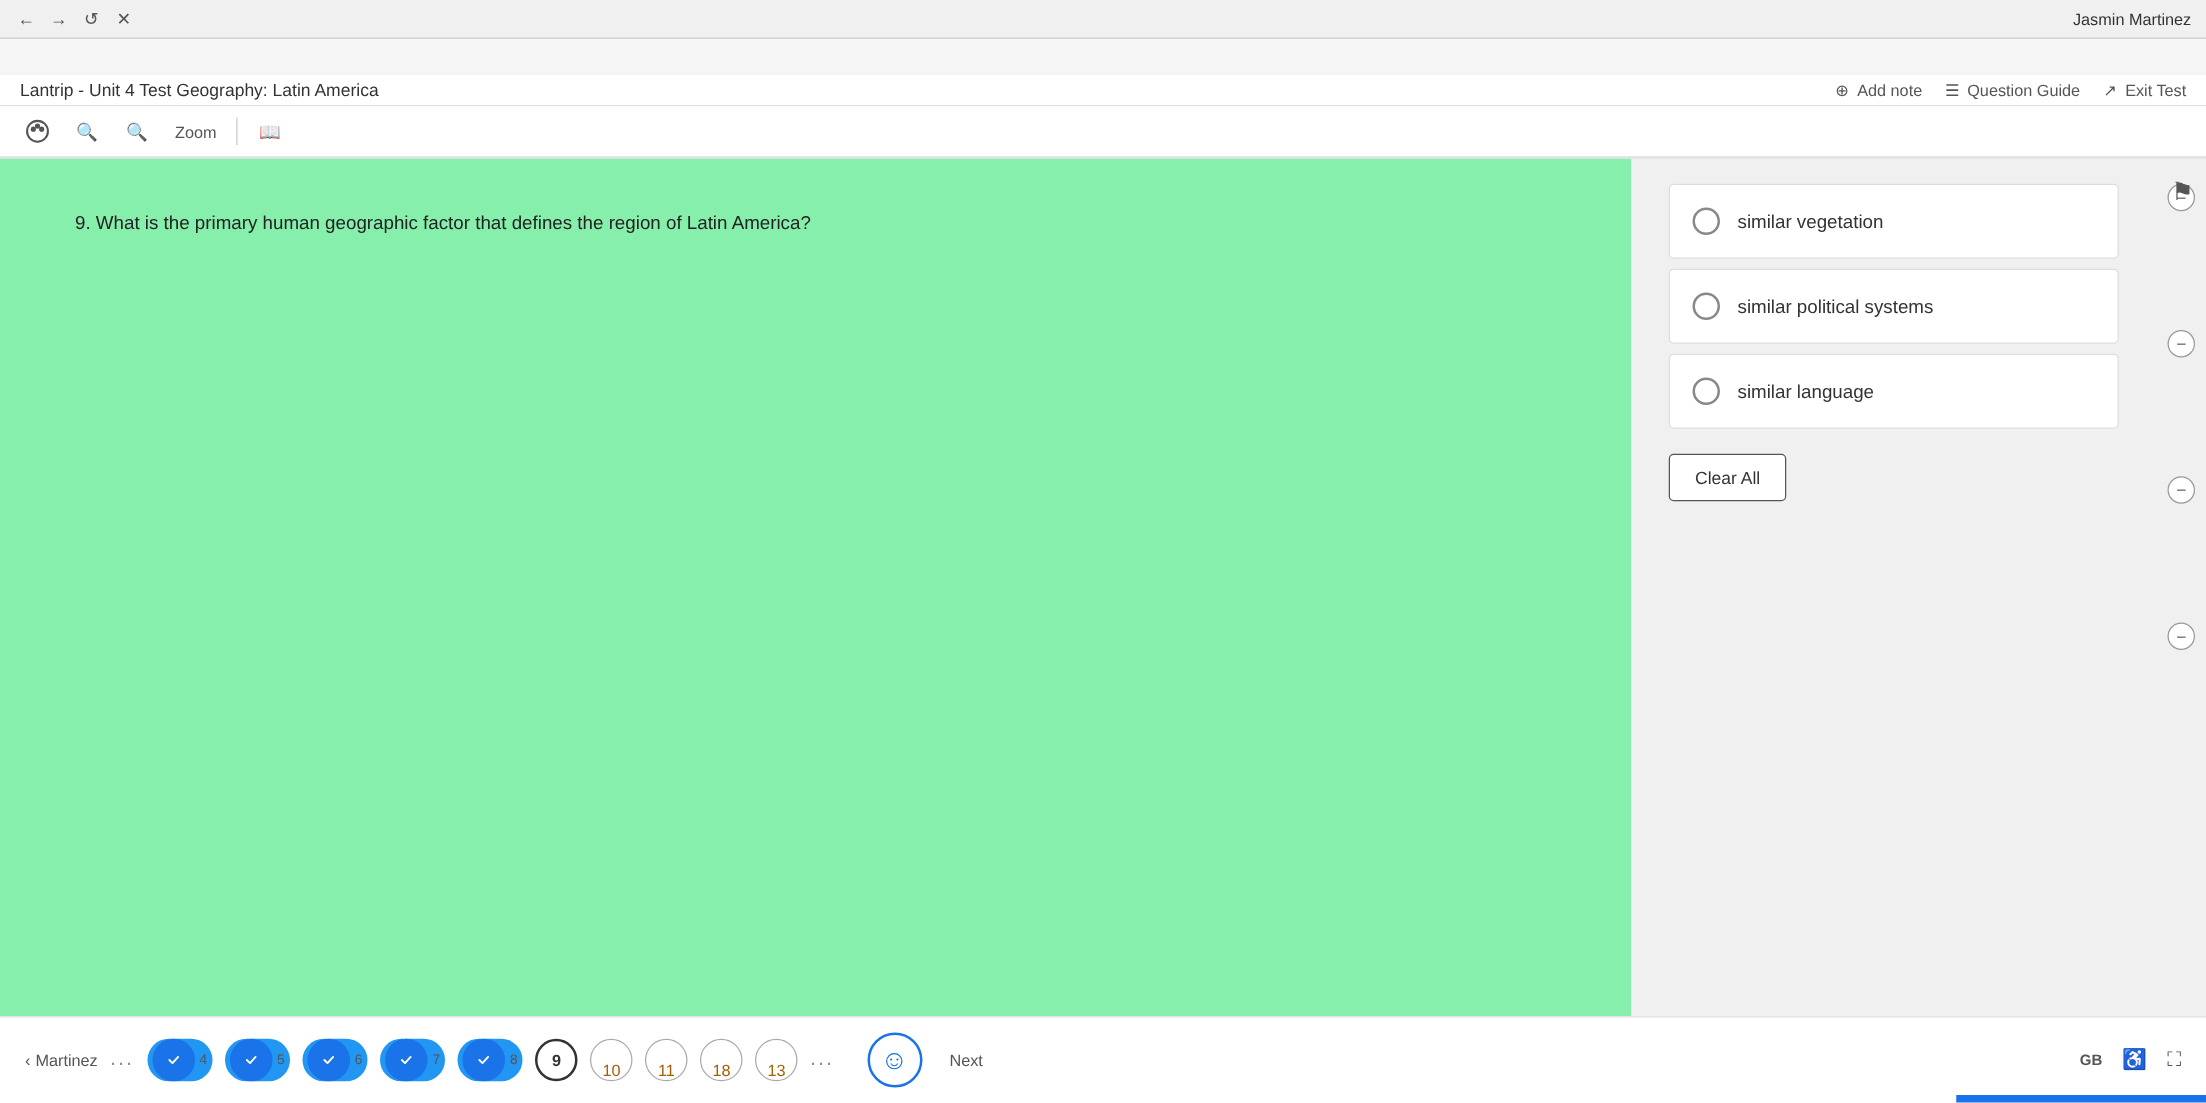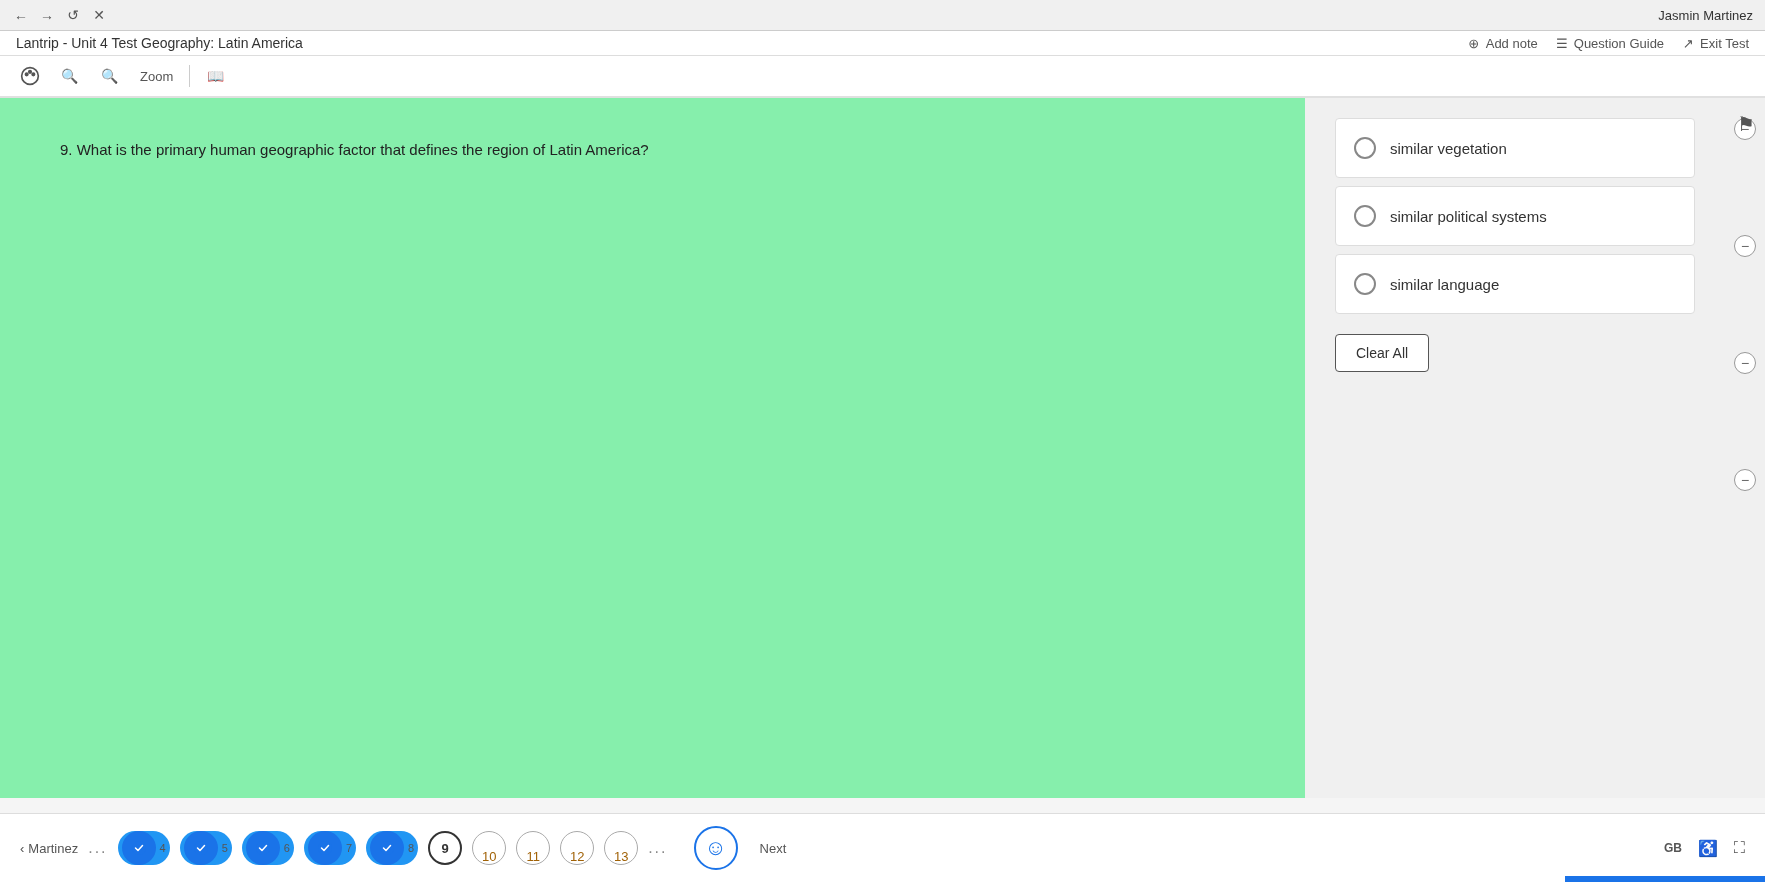--- a/index.html
+++ b/index.html
@@ -32,20 +32,21 @@
     }
 
     
     .top-toolbar {
       background: white;
       border-bottom: 1px solid #ddd;
       padding: 4px 16px;
       display: flex;
       align-items: center;
       gap: 8px;
+      margin-top: 29px;
     }
     .toolbar-title {
       font-size: 14px;
       font-weight: 500;
       color: #333;
       flex: 1;
     }
     .toolbar-right {
       display: flex;
       align-items: center;
@@ -434,21 +435,21 @@
 
   <div class="nav-number empty">
     <span>10</span>
   </div>
 
   <div class="nav-number empty">
     <span>11</span>
   </div>
 
   <div class="nav-number empty">
-    <span>12</span>
+    <span>18</span>
   </div>
 
   <div class="nav-number empty">
     <span>13</span>
   </div>
 
   <span class="nav-dots">...</span>
 
   <div class="smiley-btn">
     <span>☺</span>

